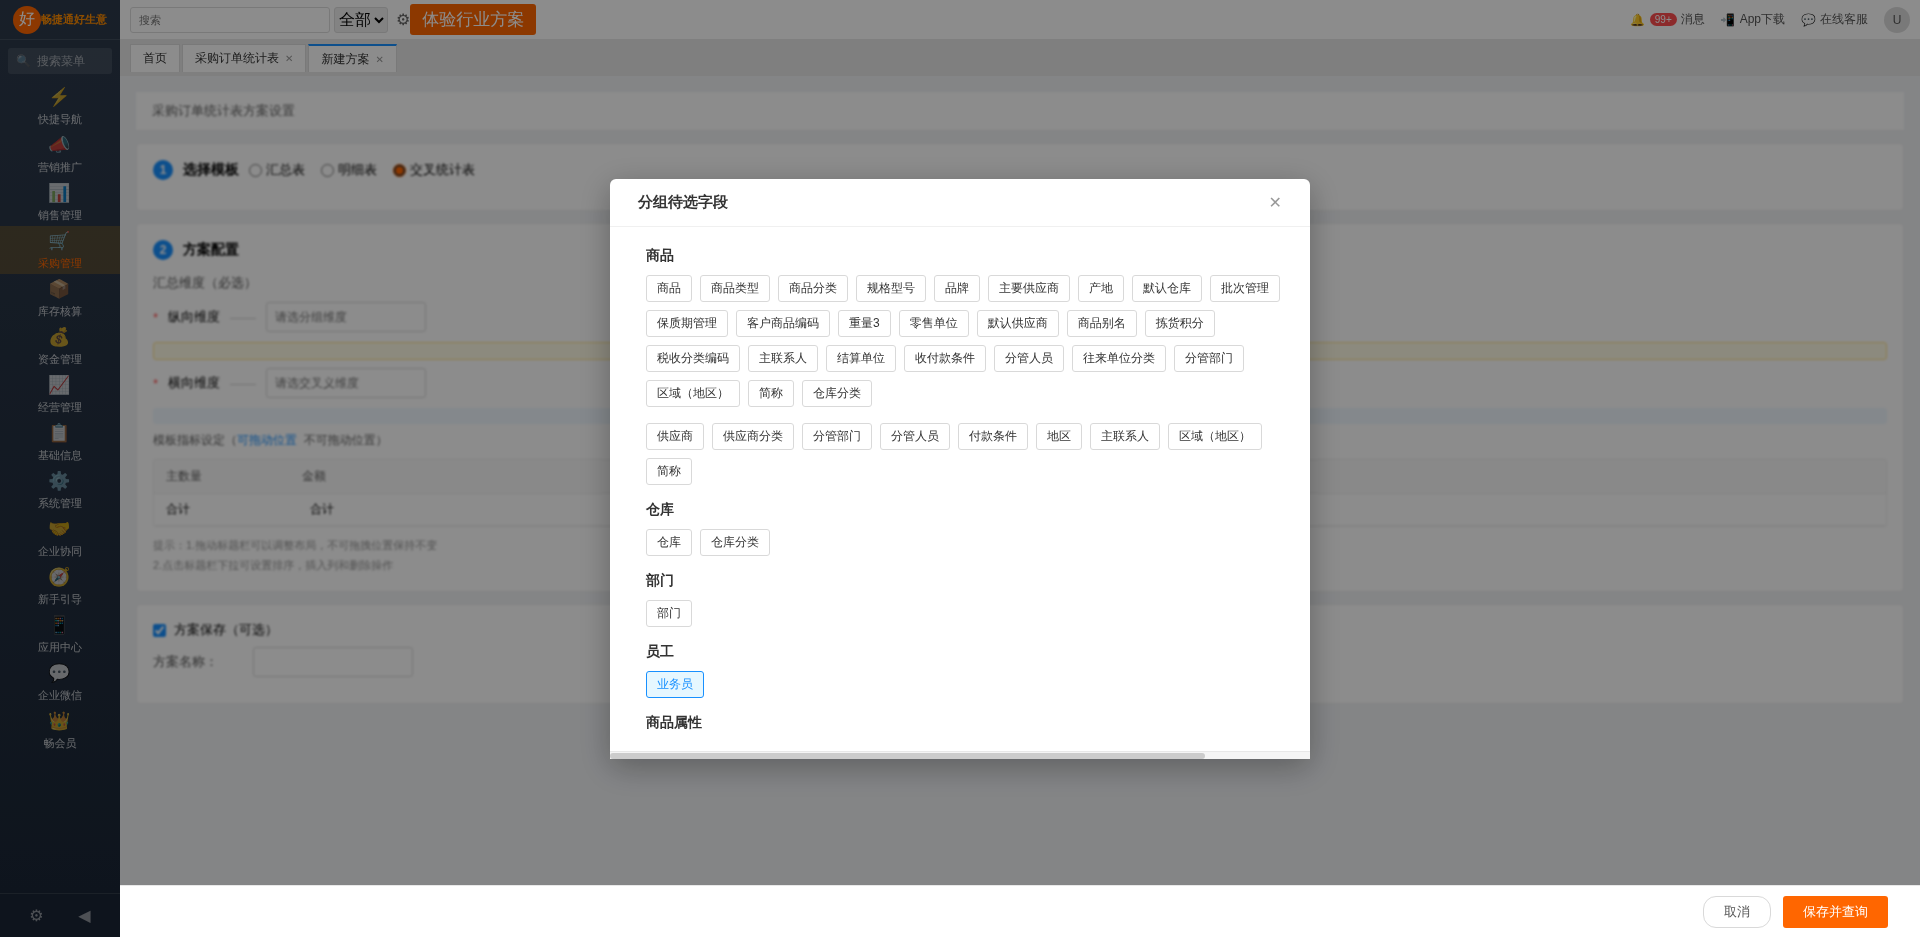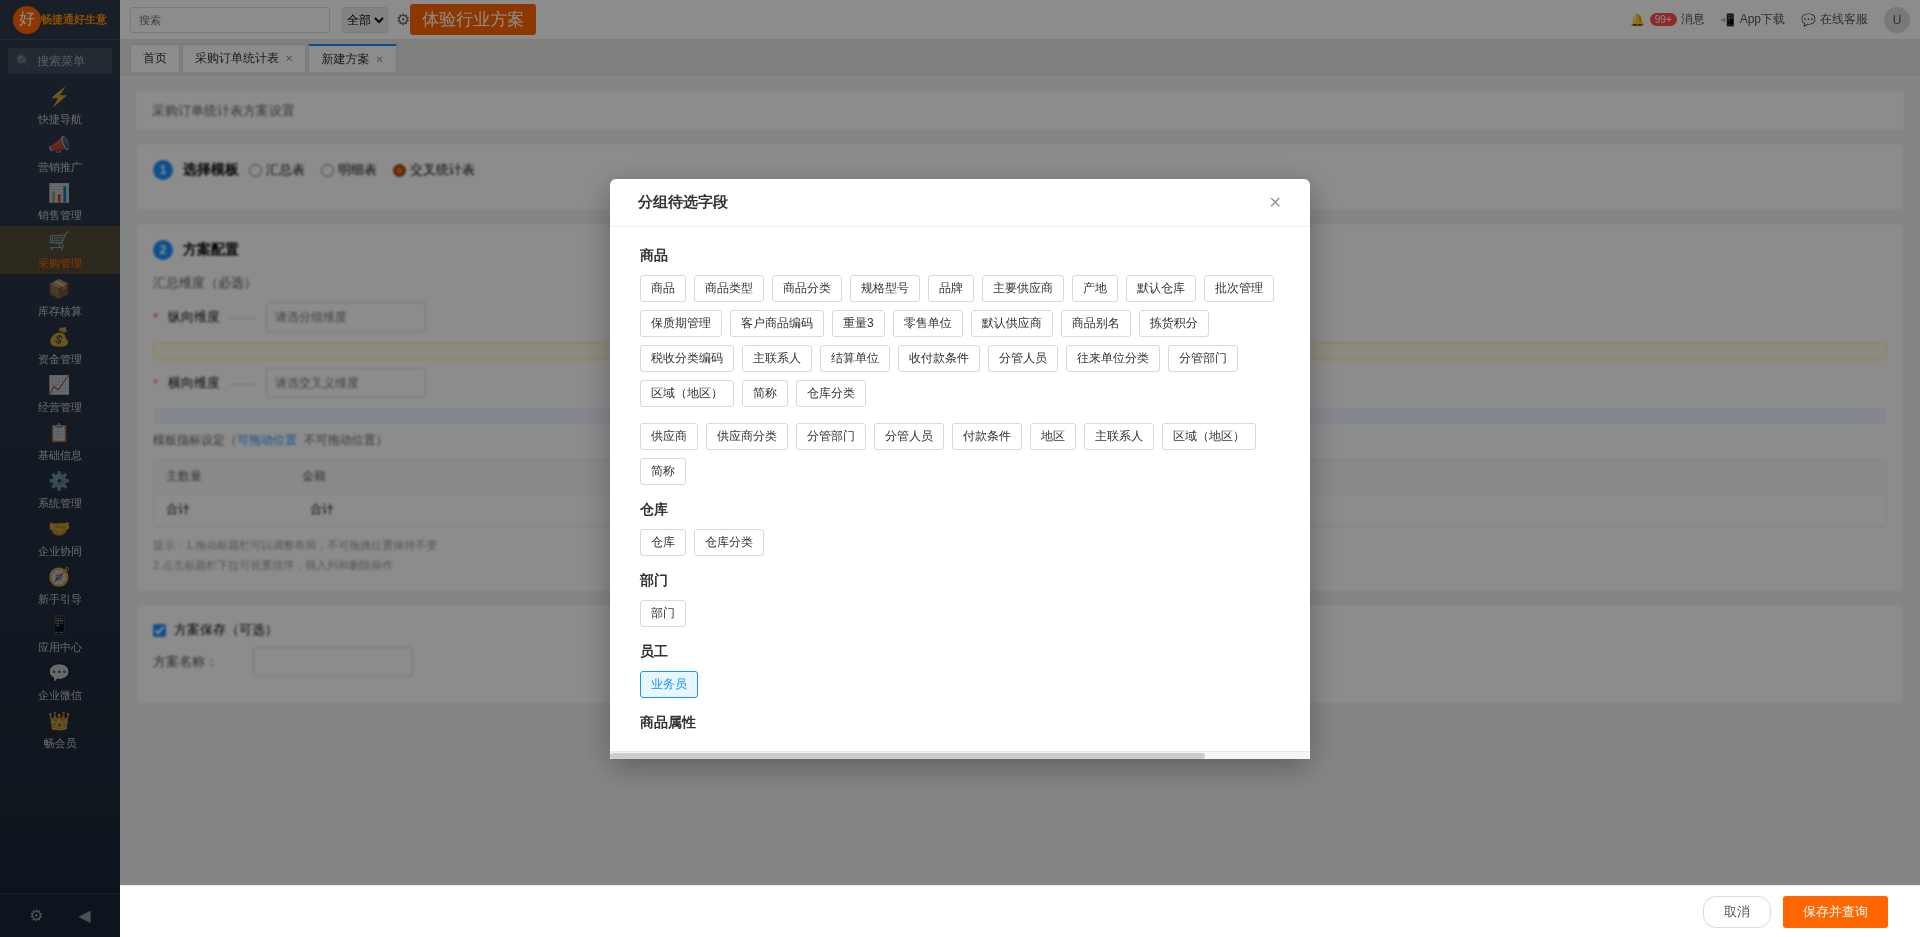--- a/index.html
+++ b/index.html
@@ -257,21 +257,22 @@
       color: #333;
     }
     .dialog-close {
       cursor: pointer;
       color: #999;
       font-size: 16px;
     }
     .dialog-body {
       flex: 1;
       overflow-y: auto;
-      padding: 16px 30px;
+      padding: 16px 24px;
+      margin-left: 12px;
     }
     .dialog-body::-webkit-scrollbar { width: 6px; }
     .dialog-body::-webkit-scrollbar-track { background: #f0f0f0; }
     .dialog-body::-webkit-scrollbar-thumb { background: #ccc; border-radius: 3px; }
 
     .field-section-title {
       font-size: 14px;
       font-weight: bold;
       color: #333;
       margin-bottom: 10px;
@@ -449,21 +450,21 @@
     </div>
   </div>
   <div class="sidebar-bottom">
     <span class="sidebar-bottom-btn">⚙</span>
     <span class="sidebar-bottom-btn">◀</span>
   </div>
 </div>
 
 <div class="top-bar" style="left:120px;">
   <input class="top-search" type="text" placeholder="搜索" style="">
-  <select style="height:26px;border:1px solid #ddd;border-radius:3px;font-size:12px;margin-left:12px;">
+  <select style="height:26px;border:1px solid #ddd;border-radius:3px;font-size:16px;margin-left:4px;">
     <option>全部</option>
   </select>
   <button class="gear-btn" style="margin-left:8px;">⚙</button>
   <button class="experience-btn">体验行业方案</button>
   <div class="top-bar-right">
     <span>
       <span>🔔</span>
       <span class="badge">99+</span>
       <span>消息</span>
     </span>

